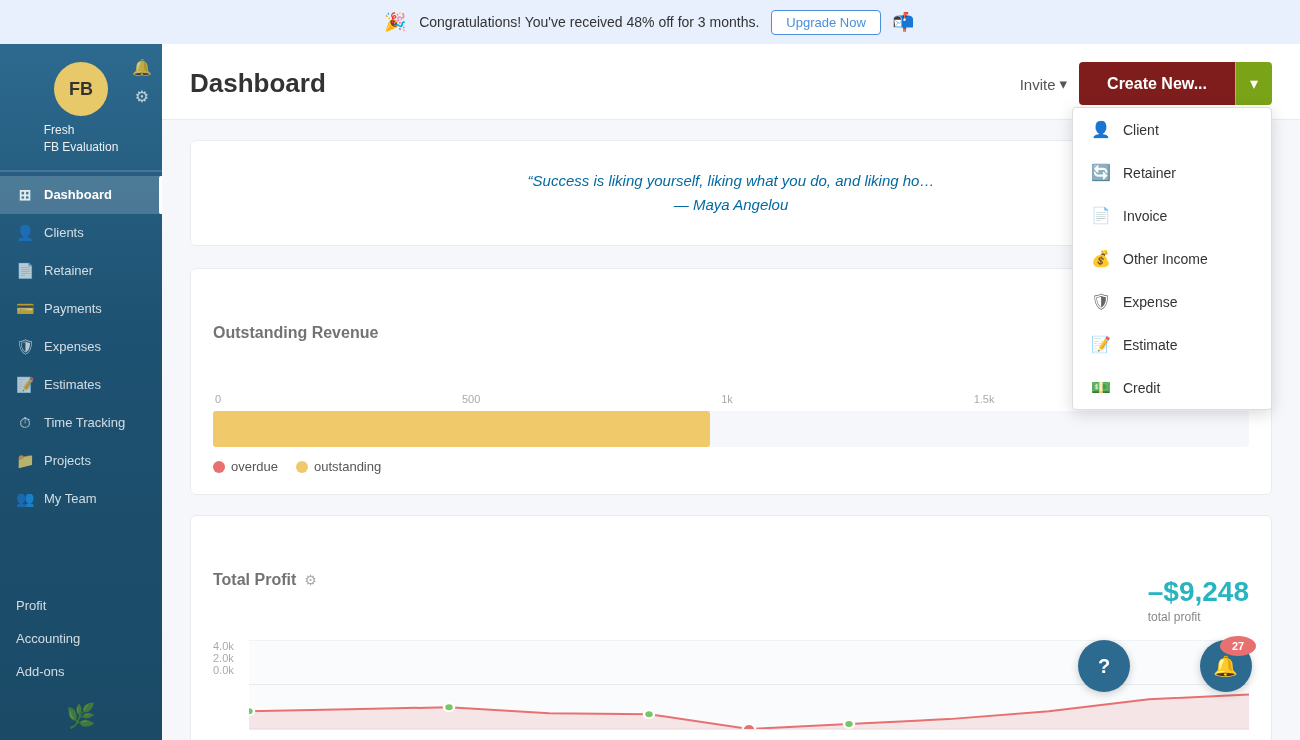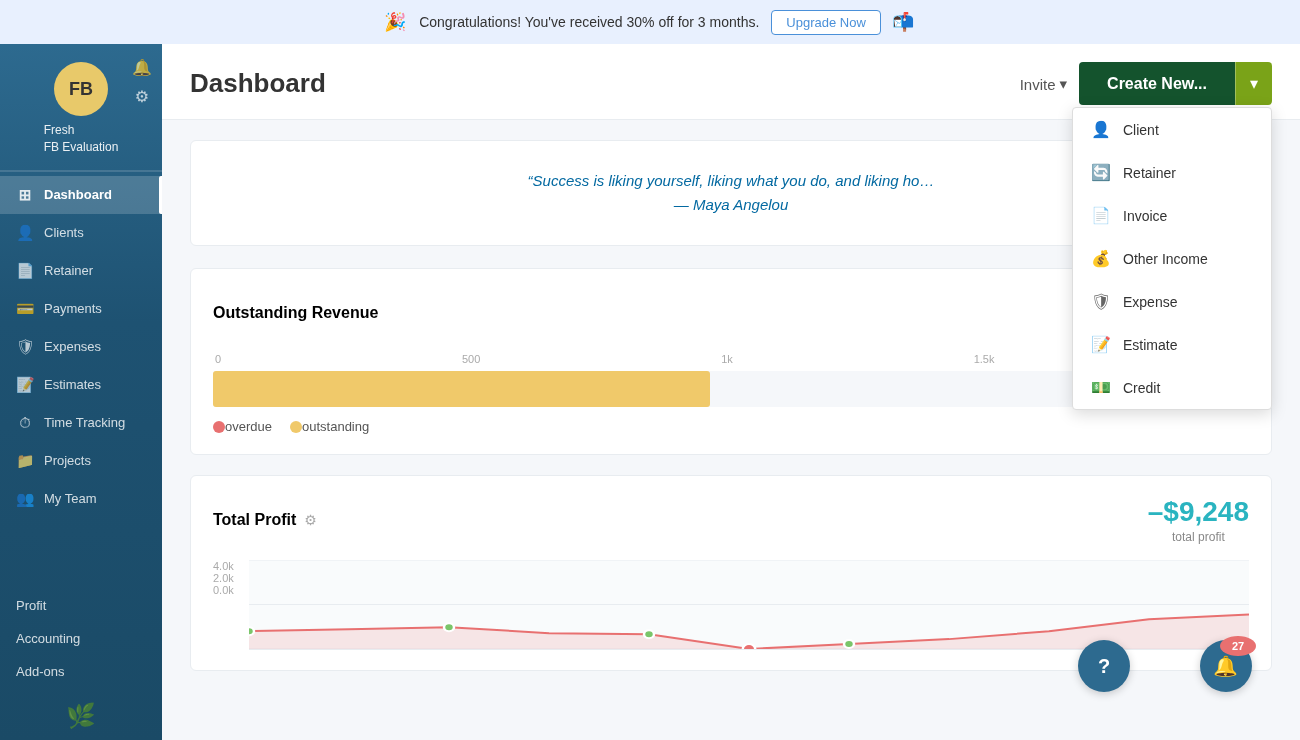--- a/index.html
+++ b/index.html
@@ -171,21 +171,21 @@
       border: none;
       color: #555;
       font-size: 15px;
       cursor: pointer;
       display: flex;
       align-items: flex-end;
       gap: 4px;
     }
     .create-new-container { position: relative; display: inline-flex; }
     .create-new-btn {
-      background: #14532d;
+      background: #7f1d1d;
       color: white;
       border: none;
       padding: 12px 28px;
       font-size: 16px;
       font-weight: 600;
       cursor: pointer;
       border-radius: 4px 0 0 4px;
       min-width: 140px;
     }
     .create-new-arrow {
@@ -254,24 +254,25 @@
     }
     .section-header {
       display: flex;
       align-items: center;
       justify-content: space-between;
       margin-bottom: 16px;
     }
     .section-title {
       font-size: 16px;
       font-weight: 600;
-      color: #000000;
+      color: #737373;
     }
     .section-amount {
-      text-align: center;
+      text-align: left;
+      margin-top: 40px;
     }
     .amount-value {
       font-size: 28px;
       font-weight: 700;
       color: #2ab4c0;
     }
     .amount-label {
       font-size: 12px;
       color: #888;
       margin-top: 2px;
@@ -302,21 +303,21 @@
       width: 48%;
     }
     .chart-legend {
       display: flex;
       gap: 18px;
       margin-top: 12px;
     }
     .legend-item {
       display: flex;
       align-items: center;
-      gap: 0;
+      gap: 6px;
       font-size: 13px;
       color: #555;
     }
     .legend-dot {
       width: 12px;
       height: 12px;
       border-radius: 50%;
     }
     .dot-overdue { background: #e87070; }
     .dot-outstanding { background: #f0c96a; }
@@ -403,21 +404,21 @@
       cursor: pointer;
       font-size: 20px;
       box-shadow: 0 2px 8px rgba(0,0,0,0.2);
     }
   </style>
 </head>
 <body>
 
 <div class="top-banner">
   <span class="banner-icon">🎉</span>
-  <span>Congratulations! You've received 30% off for 3 months.</span>
+  <span>Congratulations! You've received 48% off for 3 months.</span>
   <button class="upgrade-btn">Upgrade Now</button>
   <span class="banner-icon">📬</span>
 </div>
 
 <div class="main-layout">
 
   <div class="sidebar">
     <div class="sidebar-profile">
       <div class="sidebar-icons-top">
         <button class="sidebar-icon-btn">🔔</button>

